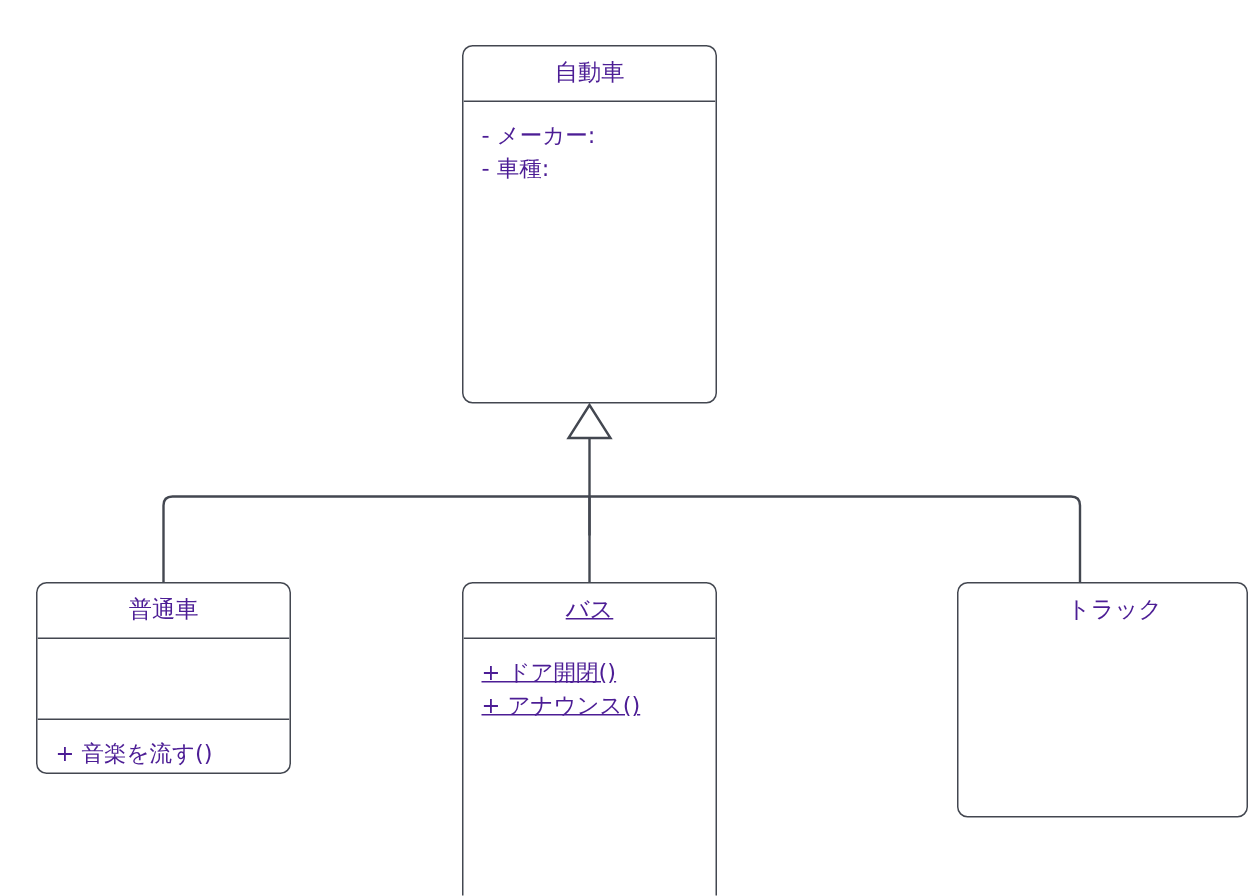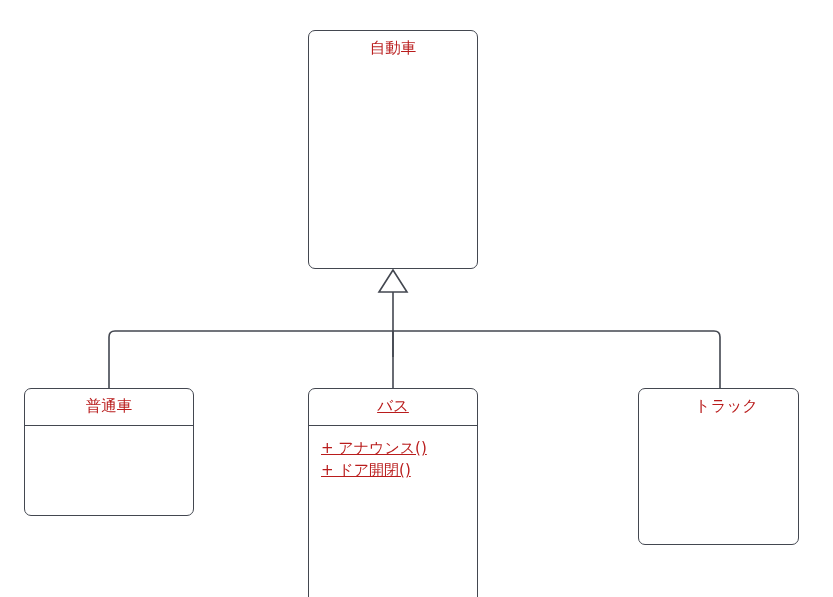--- a/index.html
+++ b/index.html
@@ -28,21 +28,21 @@
     width: 833px;
     height: 597px;
     pointer-events: none;
   }
   .uml-class {
     position: absolute;
     box-sizing: border-box;
     border: 1.6px solid #434750;
     border-radius: 7px;
     background: #ffffff;
-    color: #b91c1c;
+    color: #4c1d95;
     overflow: hidden;
   }
   .compartment {
     box-sizing: border-box;
     padding: 0 12px;
   }
   .compartment.divided {
     border-top: 1.6px solid #434750;
   }
   .class-title {
@@ -89,36 +89,47 @@
 
     <path d="M 393 331 L 115 331 Q 109 331 109 337 L 109 388" fill="none" stroke="#434750" stroke-width="1.6"></path>
 
     <path d="M 393 331 L 393 388" fill="none" stroke="#434750" stroke-width="1.6"></path>
 
     <path d="M 393 331 L 714 331 Q 720 331 720 337 L 720 388" fill="none" stroke="#434750" stroke-width="1.6"></path>
   </svg>
 
   <div class="uml-class" style="left:308px; top:30px; width:170px; height:239px;">
     <div class="compartment class-title">自動車</div>
+    <div class="compartment attrs divided">
+      <ul class="member-list">
+        <li class="member-item">- メーカー:</li>
+        <li class="member-item">- 車種:</li>
+      </ul>
+    </div>
   </div>
 
   <div class="uml-class" style="left:24px; top:388px; width:170px; height:128px;">
     <div class="compartment class-title">普通車</div>
     <div class="compartment attrs divided empty-attrs">
       <ul class="member-list"></ul>
     </div>
+    <div class="compartment ops divided">
+      <ul class="member-list">
+        <li class="member-item">+ 音楽を流す()</li>
+      </ul>
+    </div>
   </div>
 
   <div class="uml-class" style="left:308px; top:388px; width:170px; height:240px;text-decoration:underline;">
     <div class="compartment class-title">バス</div>
     <div class="compartment ops divided">
       <ul class="member-list">
+        <li class="member-item">+ ドア開閉()</li>
         <li class="member-item">+ アナウンス()</li>
-        <li class="member-item">+ ドア開閉()</li>
       </ul>
     </div>
   </div>
 
-  <div class="uml-class" style="left:638px; top:388px; width:161px; height:157px;padding-left:16px;">
+  <div class="uml-class" style="left:638px; top:388px; width:194px; height:157px;padding-left:16px;">
     <div class="compartment class-title">トラック</div>
   </div>
 
 </div>
 
 </body></html>

